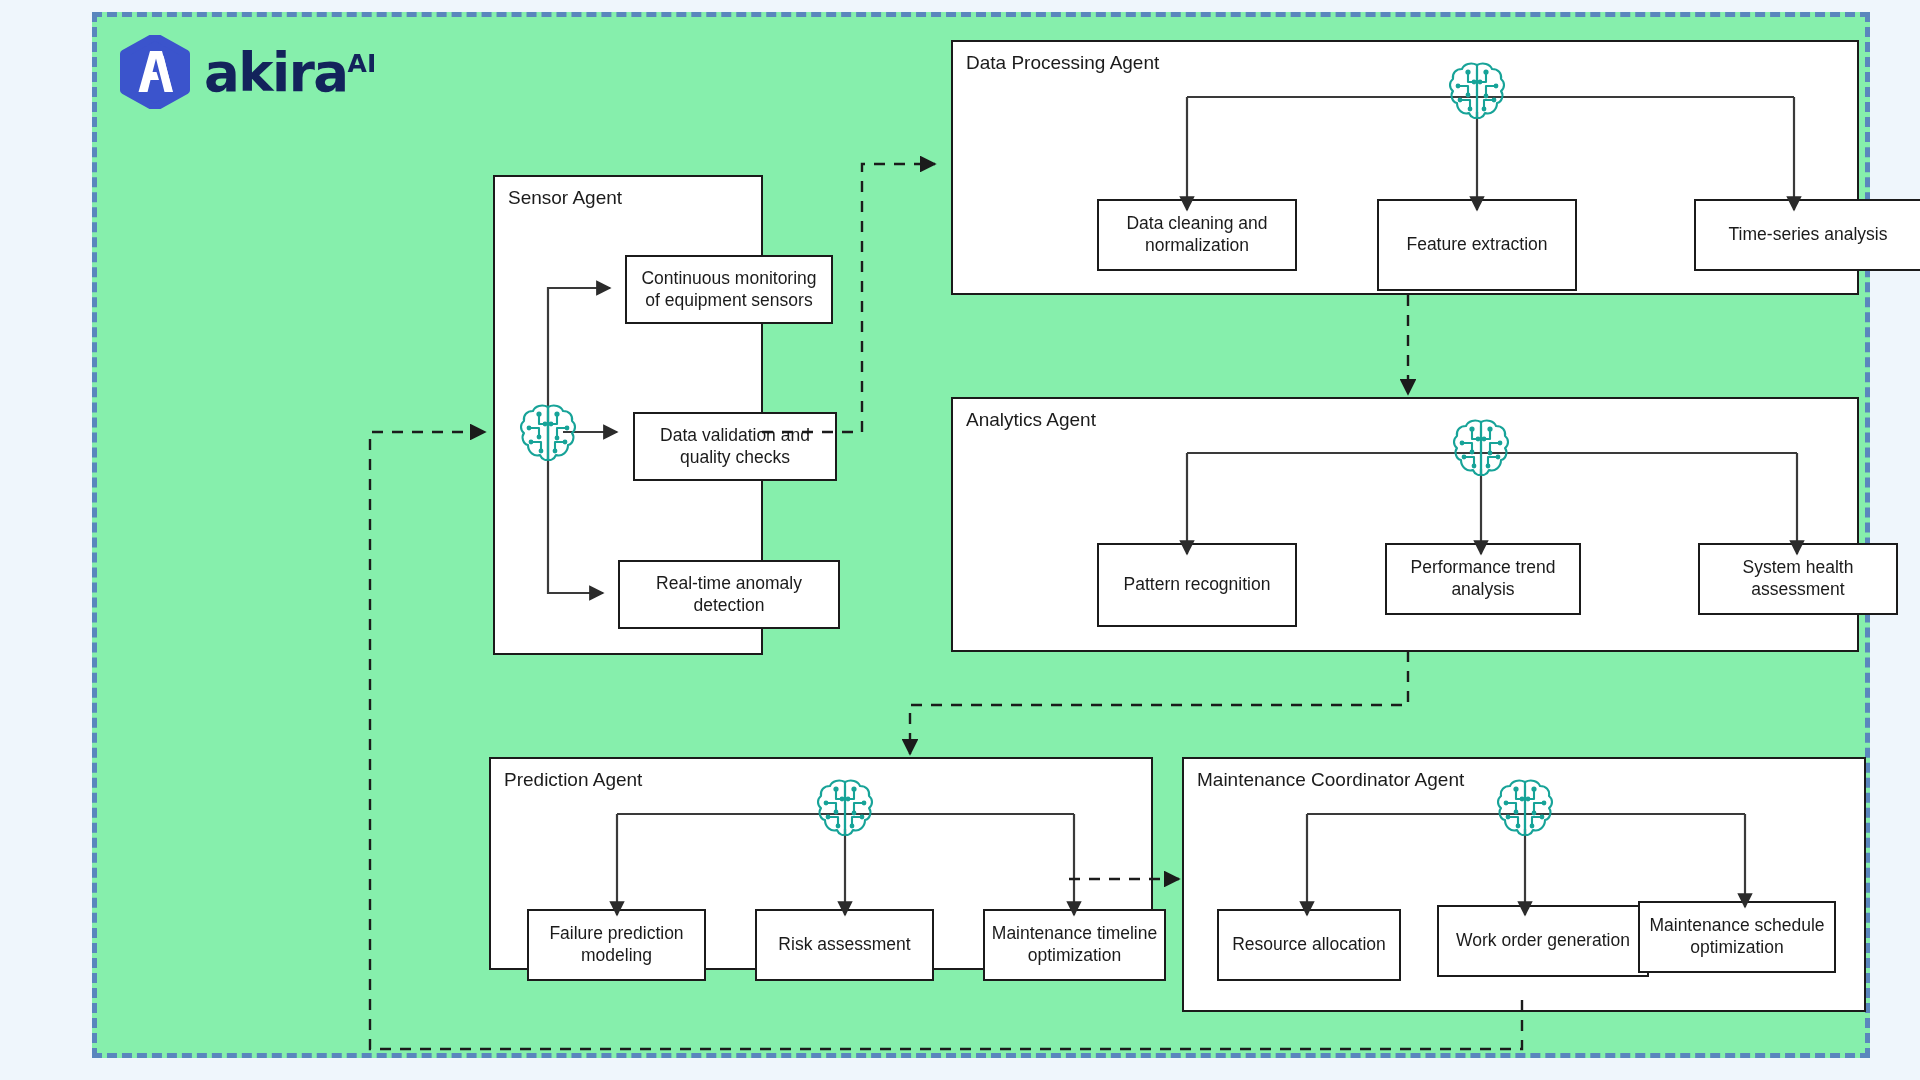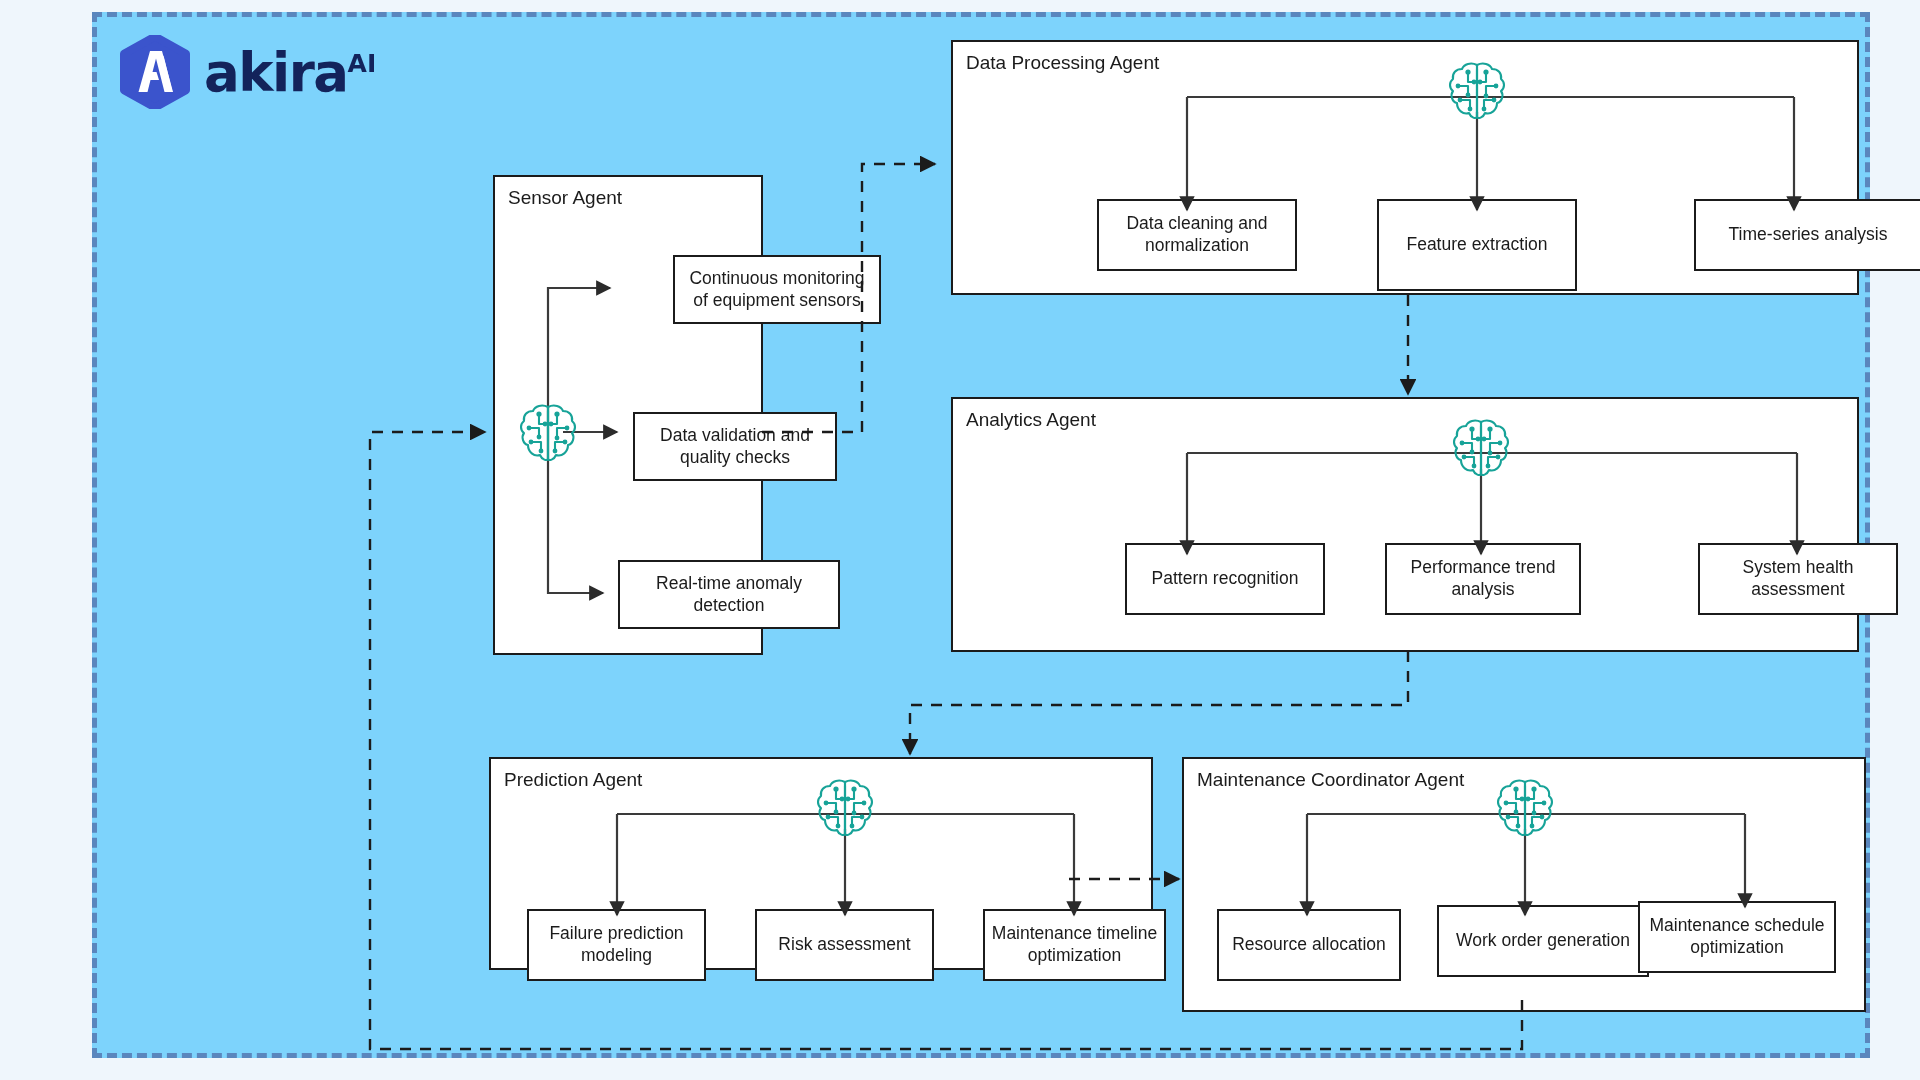--- a/index.html
+++ b/index.html
@@ -19,21 +19,21 @@
     background: #eff6fc;
   }
 
   
   #canvas {
     position: absolute;
     left: 92px;
     top: 12px;
     width: 1778px;
     height: 1046px;
-    background: #7dd3fc;
+    background: #86efac;
     border: 5px dashed #5a86bd;
     box-sizing: border-box;
   }
 
   
   #logo {
     position: absolute;
     left: 22px;
     top: 18px;
     display: flex;
@@ -202,21 +202,21 @@
           <circle cx="38" cy="12" r="2.6"></circle>
             <circle cx="32" cy="22" r="2.4"></circle>
           <circle cx="48" cy="26" r="2.4"></circle>
             <circle cx="38" cy="36" r="2.4"></circle>
           <circle cx="46" cy="40" r="2.4"></circle>
             <circle cx="36" cy="49" r="2.4"></circle>
         </g>
       </svg>
     </div>
 
-    <div class="task-box" style="left:528px; top:238px; width:208px; height:69px;margin-left:48px;">Continuous monitoring of equipment sensors</div>
+    <div class="task-box" style="left:528px; top:238px; width:208px; height:69px;">Continuous monitoring of equipment sensors</div>
     <div class="task-box" style="left:536px; top:395px; width:204px; height:69px;">Data validation and quality checks</div>
     <div class="task-box" style="left:521px; top:543px; width:222px; height:69px;">Real-time anomaly detection</div>
 
     <div class="agent-group" style="left:854px; top:23px; width:908px; height:255px;">
       <span class="agent-title">Data Processing Agent</span>
     </div>
 
     <svg class="wires wires-inner" viewBox="0 0 1778 1046" preserveAspectRatio="none">
       <path d="M 1090 80 L 1697 80" fill="none" stroke="#3a3a3a" stroke-width="2.2"></path>
       <path d="M 1090 80 L 1090 193" fill="none" stroke="#3a3a3a" stroke-width="2.2" marker-end="url(#arrowSolid)"></path>
@@ -292,21 +292,21 @@
           <circle cx="38" cy="12" r="2.6"></circle>
             <circle cx="32" cy="22" r="2.4"></circle>
             <circle cx="48" cy="26" r="2.4"></circle>
           <circle cx="38" cy="36" r="2.4"></circle>
             <circle cx="46" cy="40" r="2.4"></circle>
             <circle cx="36" cy="49" r="2.4"></circle>
         </g>
       </svg>
     </div>
 
-    <div class="task-box" style="left:1000px; top:526px; width:200px; height:72px;margin-left:28px;">Pattern recognition</div>
+    <div class="task-box" style="left:1000px; top:526px; width:200px; height:84px;">Pattern recognition</div>
     <div class="task-box" style="left:1288px; top:526px; width:196px; height:72px;">Performance trend analysis</div>
     <div class="task-box" style="left:1601px; top:526px; width:200px; height:72px;">System health assessment</div>
 
     <div class="agent-group" style="left:392px; top:740px; width:664px; height:213px;">
       <span class="agent-title">Prediction Agent</span>
     </div>
 
     <svg class="wires wires-inner" viewBox="0 0 1778 1046" preserveAspectRatio="none">
       <path d="M 520 797 L 977 797" fill="none" stroke="#3a3a3a" stroke-width="2.2"></path>
       <path d="M 520 797 L 520 898" fill="none" stroke="#3a3a3a" stroke-width="2.2" marker-end="url(#arrowSolid)"></path>

